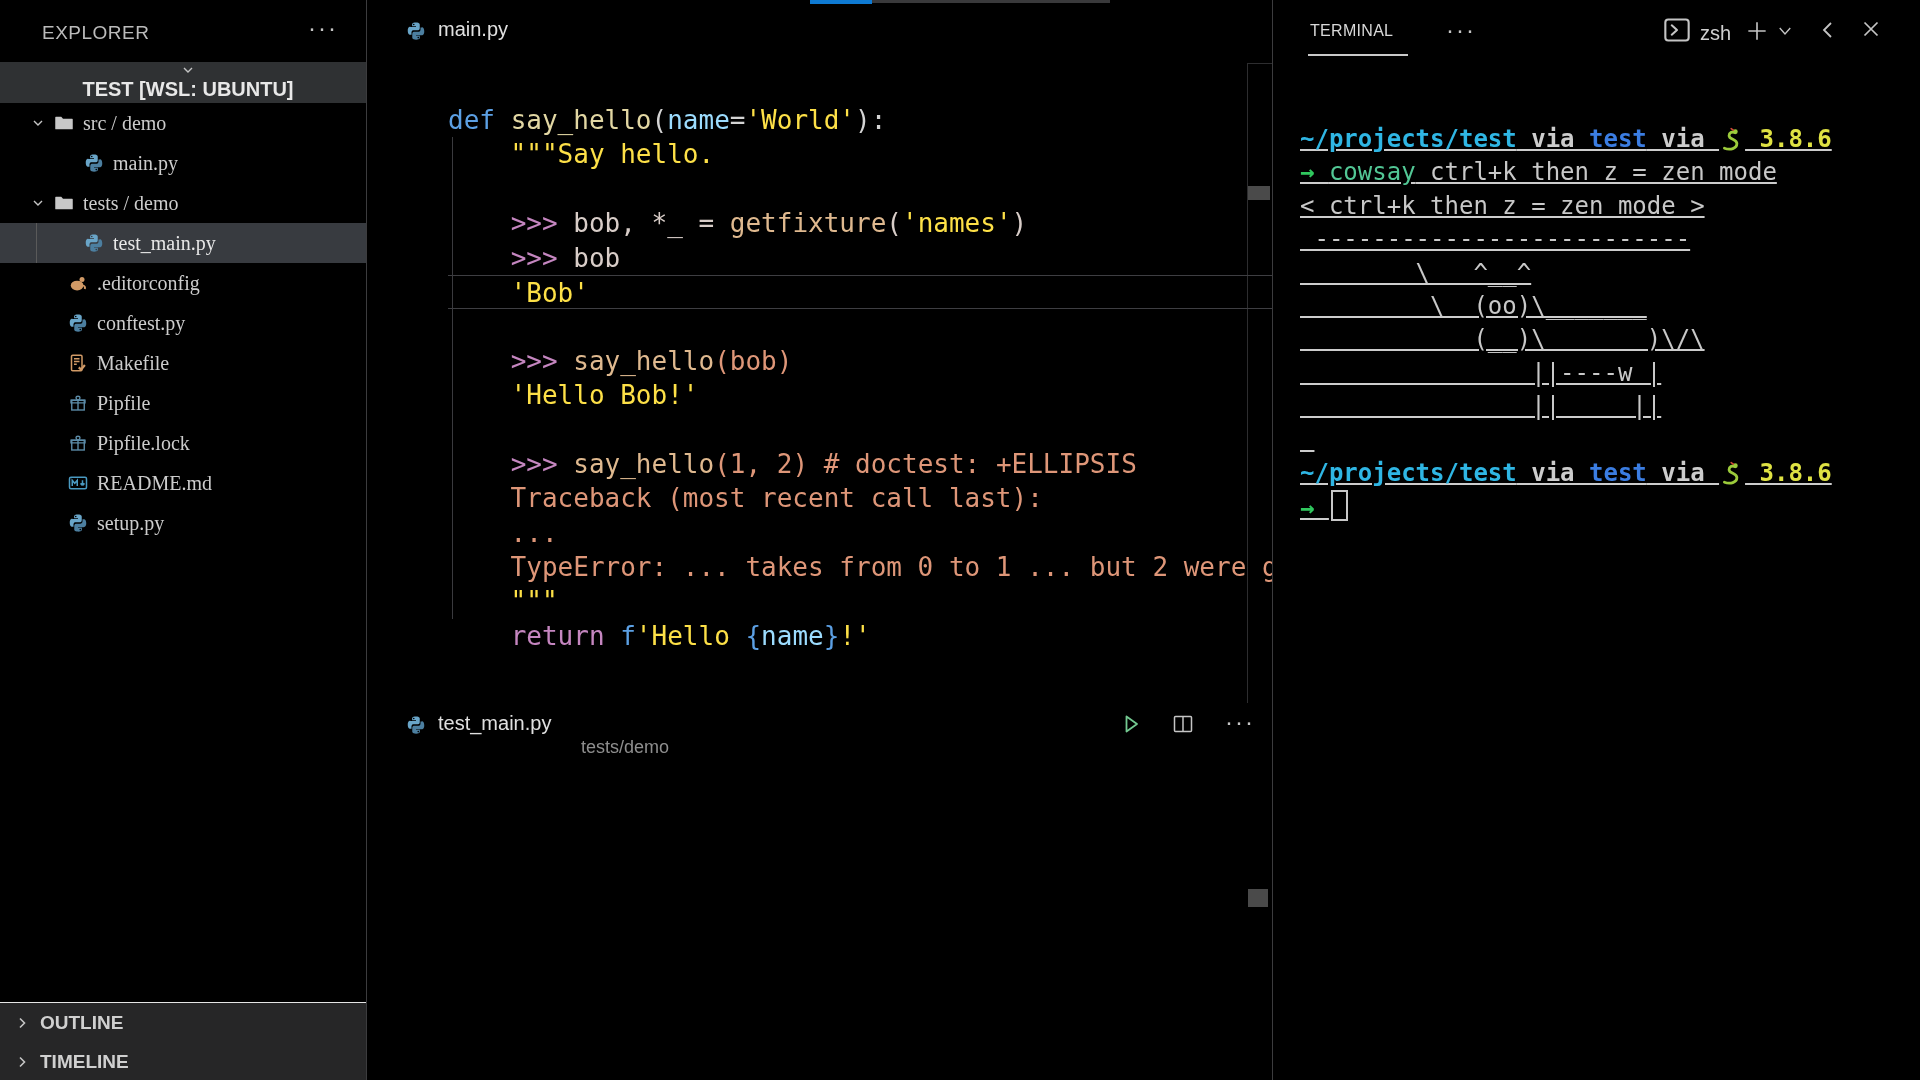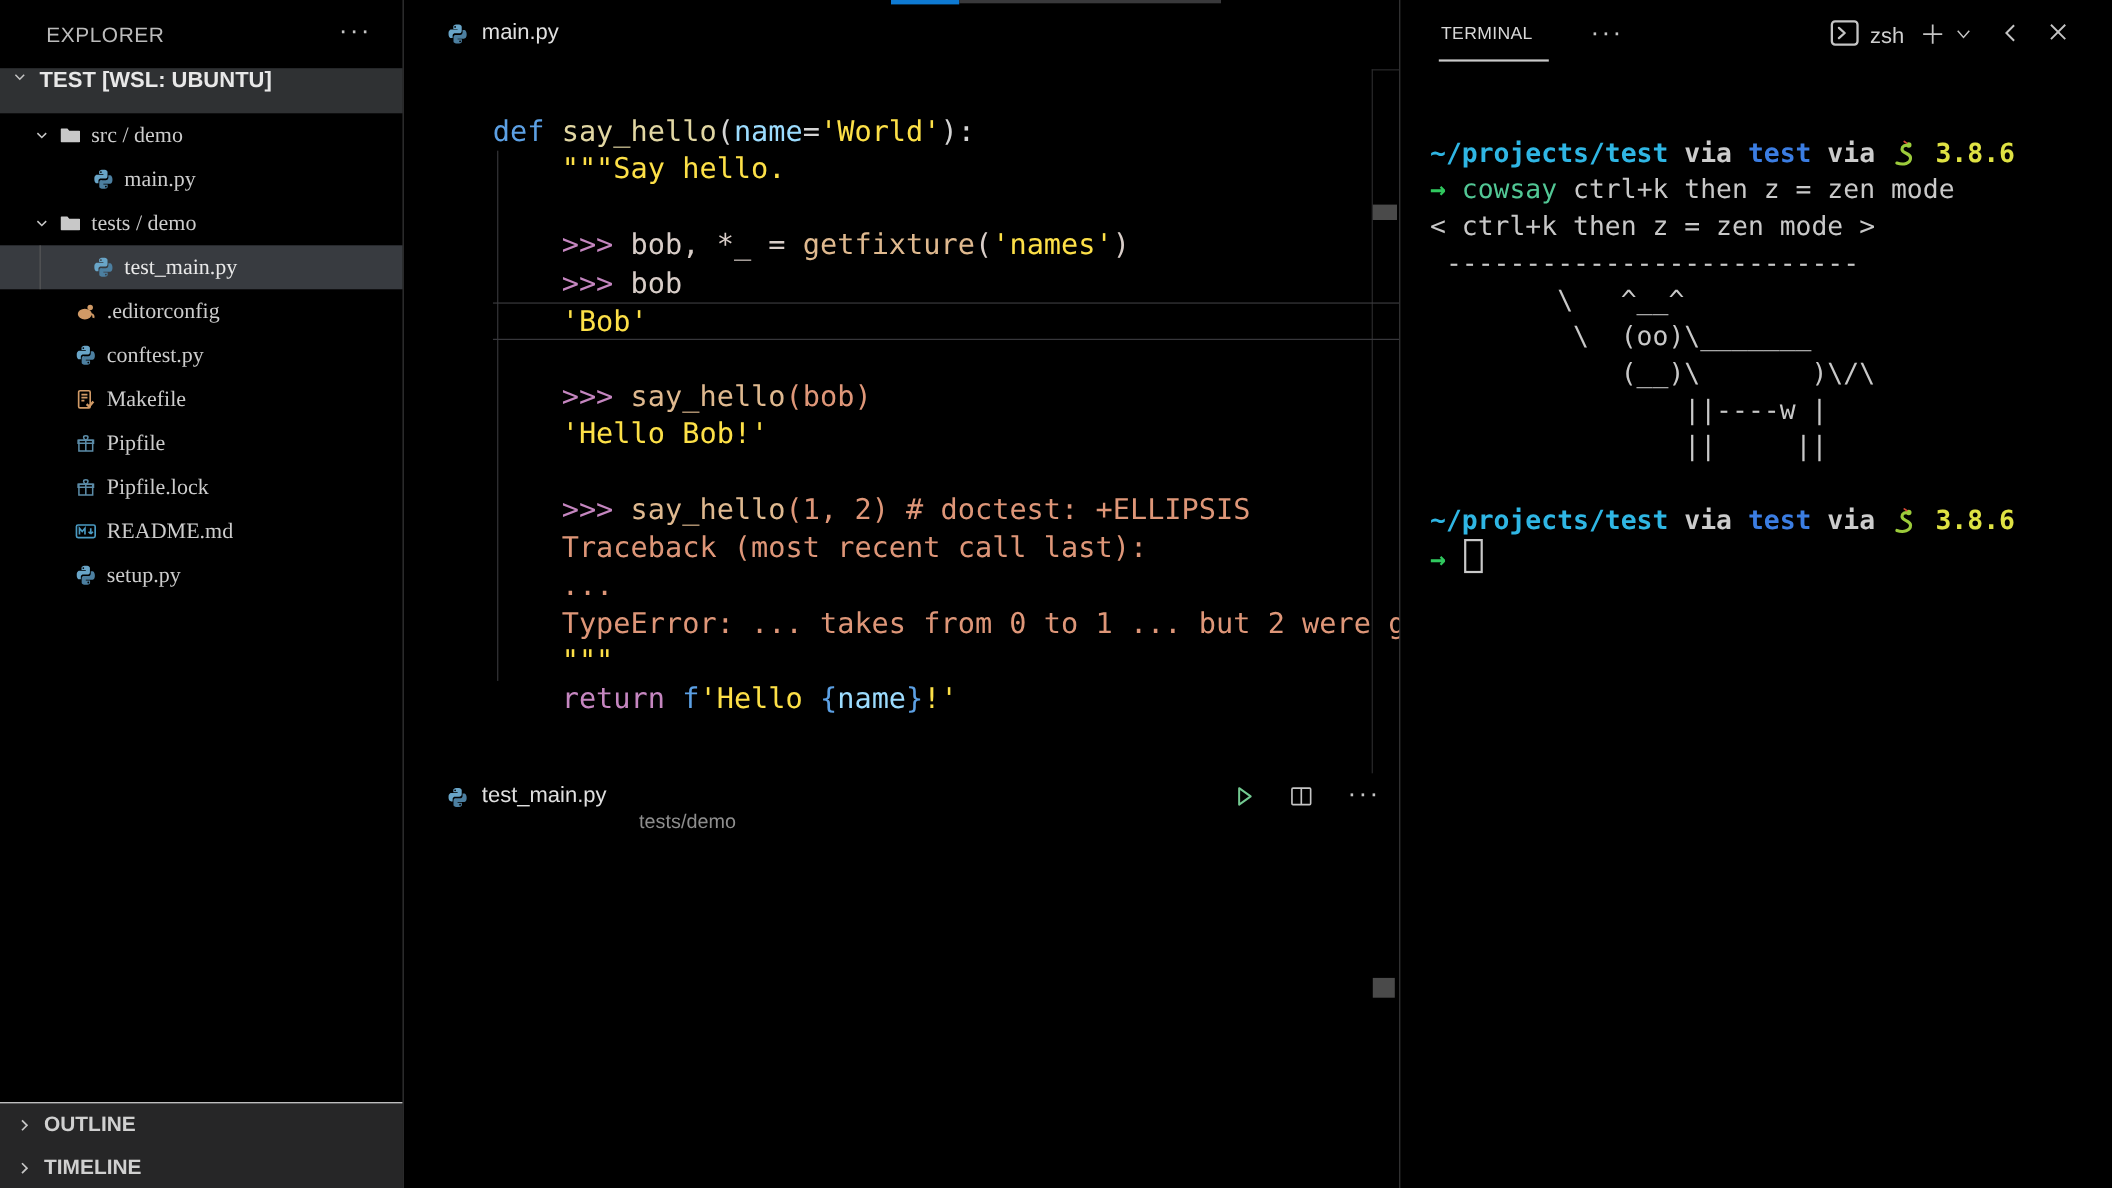--- a/index.html
+++ b/index.html
@@ -3,21 +3,21 @@
 <meta charset="utf-8">
 <style>
   html,body{margin:0;padding:0;}
   body{width:1920px;height:1080px;background:#000;position:relative;overflow:hidden;
        font-family:"Liberation Sans",sans-serif;color:#ccc;}
   .abs{position:absolute;}
   
   #sidebar{left:0;top:0;width:366px;height:1080px;background:#000;}
   #explorer-title{left:42px;top:22px;font-size:19px;color:#bbb;letter-spacing:.5px;}
   #explorer-more{left:308px;top:14px;font-size:24px;color:#c5c5c5;letter-spacing:2px;cursor:pointer;}
-  #section-header{left:0;top:62px;width:366px;height:41px;background:#2f3133;display:flex;}
+  #section-header{left:0;top:62px;width:366px;height:41px;background:#2f3133;display:flex;align-items:center;flex-direction:column;}
   #section-header .chev{margin-left:10px;}
   #section-label{margin-left:10px;font-size:20px;font-weight:bold;color:#e8e8e8;}
   #tree{left:0;top:103px;width:366px;font-family:Liberation Serif, serif;}
   .tree-row{position:relative;height:40px;display:flex;align-items:center;font-size:20px;color:#ccc;cursor:pointer;}
   .tree-row.selected{background:#383b40;color:#e8e8e8;}
   .tree-row .chev{margin-left:12px;}
   .tree-row.folder{padding-left:18px;}
   .tree-row.file1{padding-left:60px;}
   .tree-row.file2{padding-left:76px;}
   .tree-icon{width:20px;height:20px;margin:0 9px 0 8px;display:inline-block;flex:none;}
@@ -55,21 +55,21 @@
   .c-param{color:#9cdcfe}.c-pln{color:#d4d4d4}.c-doc{color:#de9678}.c-docpln{color:#d8cdc8}
   .c-dfn{color:#dfb98f}
   
   #term-title{left:1310px;top:22px;font-size:16px;color:#d8d8d8;letter-spacing:.3px;}
   #term-underline{left:1308px;top:54px;width:100px;height:2px;background:#c9c9c9;}
   #term-more{left:1446px;top:16px;font-size:24px;color:#c5c5c5;letter-spacing:2px;cursor:pointer;}
   .term-hdr-ic{cursor:pointer;}
   .term-hdr-ic svg{display:block;}
   #shell-name{left:1700px;top:22px;font-size:20px;color:#cfcfcf;}
   #term-out{left:1300px;top:123px;width:614px;font-family:"DejaVu Sans Mono",monospace;
-            font-size:24px;line-height:33.4px;cursor:text;}
+            font-size:24px;line-height:33.4px;cursor:text;text-decoration:underline;}
   .term-line{height:33.4px;white-space:pre;}
   .c-tdir{color:#2fb6e4;font-weight:bold}.c-tpln{color:#cccccc;font-weight:bold}
   .c-tvenv{color:#3b7de2;font-weight:bold}.c-tver{color:#dfe243;font-weight:bold}
   .c-tarrow{color:#30c85e;font-weight:bold}.c-tcmd{color:#52c795}.c-targ{color:#c8c8c8}
   .c-tart{color:#c8c8c8}
   .cursor-block{display:inline-block;width:13px;height:27px;border:2px solid #c8c8c8;vertical-align:-5px;margin-left:2px;}
   .snake-ic{display:inline-block;vertical-align:-5px;}
 </style>
 </head>
 <body>

